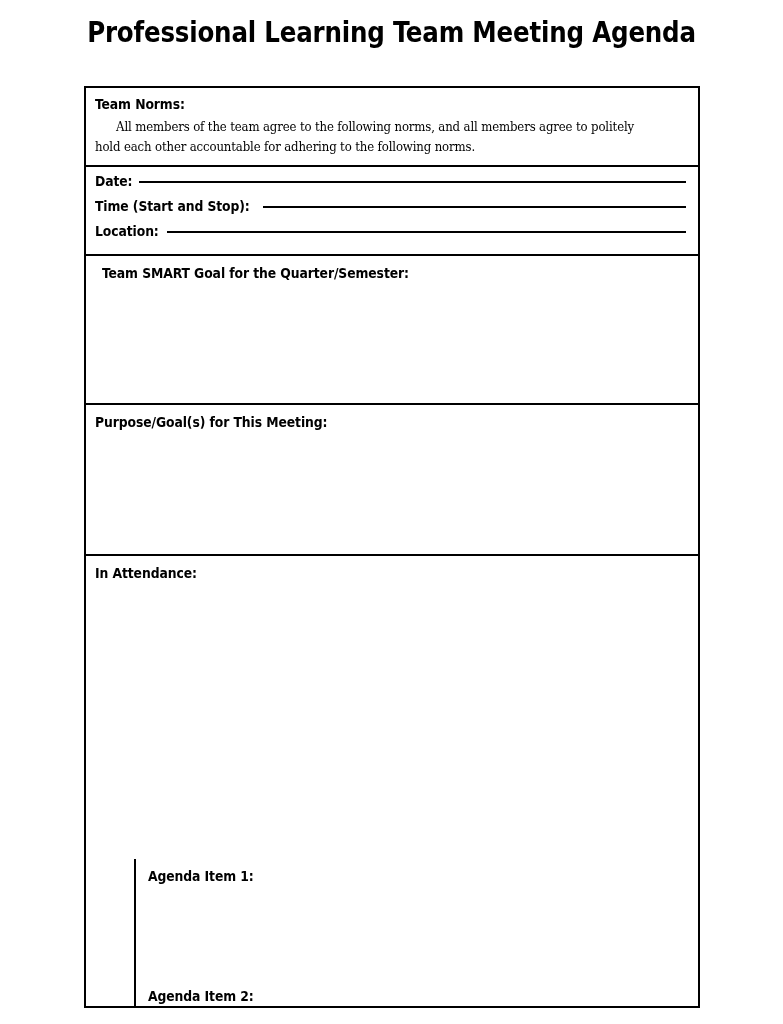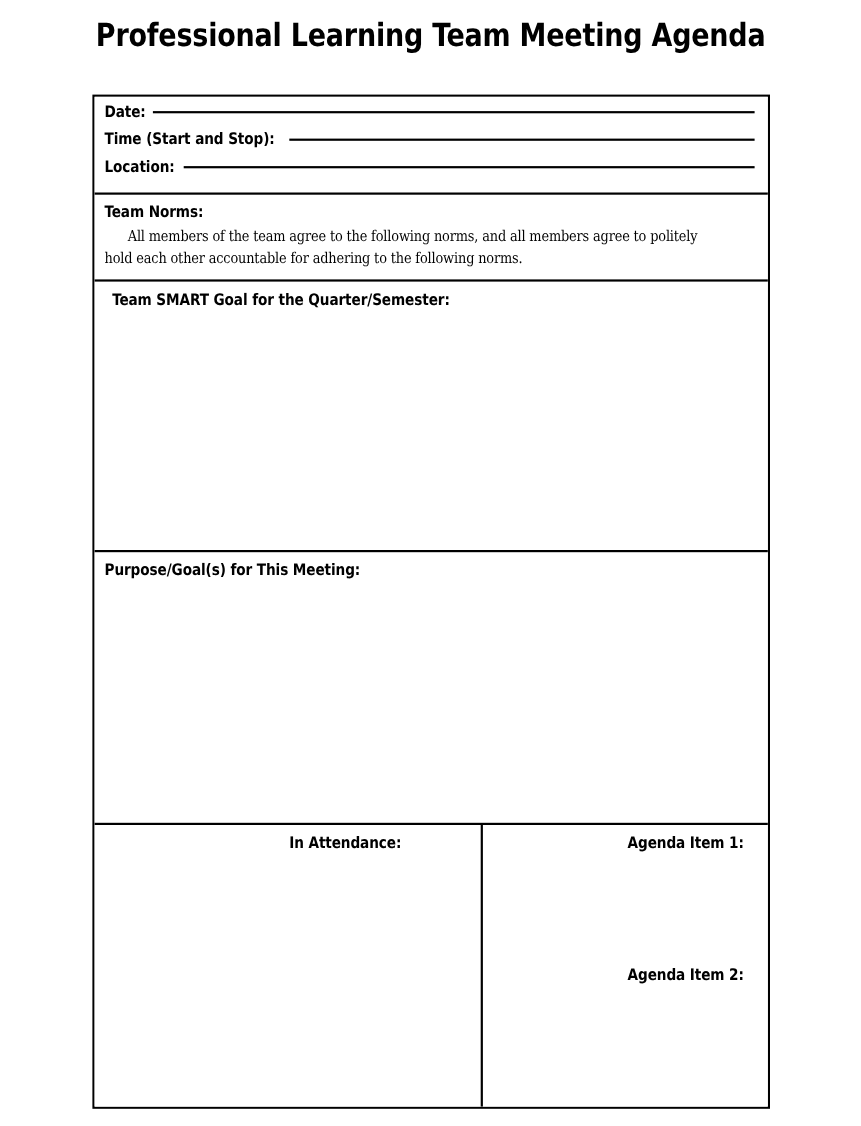--- a/index.html
+++ b/index.html
@@ -121,22 +121,21 @@
   }
   .purpose {
     height: 248px;
     padding: 8px 10px 1px 9px;
   }
 
   
   .bottom-row {
     flex: 1 1 auto;
     display: flex;
-    flex-direction: row;
-    text-align: right;
+    flex-direction: column;
   }
   .col-attendance {
     box-sizing: border-box;
     width: 303px;
     flex: 0 0 303px;
     padding: 8px 10px 0 9px;
   }
   .col-agenda {
     box-sizing: border-box;
     flex: 1 1 auto;
@@ -150,44 +149,44 @@
 </style>
 </head>
 <body>
 
 <div class="page">
 
   <div class="doc-title">Professional Learning Team Meeting Agenda</div>
 
   <div class="form-table">
 
+    <div class="section norms">
+      <div class="section-heading">Team Norms:</div>
+      <div class="norms-body">All members of the team agree to the following norms, and all members agree to politely hold each other accountable for adhering to the following norms.</div>
+    </div>
+
     <div class="section fields">
 
       <div class="field-row">
         <span class="field-label">Date:</span>
         <span class="field-rule"></span>
       </div>
 
       <div class="field-row">
         <span class="field-label">Time (Start and Stop):</span>
         <span class="field-rule"></span>
       </div>
 
       <div class="field-row">
         <span class="field-label">Location:</span>
         <span class="field-rule"></span>
       </div>
 
     </div>
 
-    <div class="section norms">
-      <div class="section-heading">Team Norms:</div>
-      <div class="norms-body">All members of the team agree to the following norms, and all members agree to politely hold each other accountable for adhering to the following norms.</div>
-    </div>
-
     <div class="section smart-goal">
       <div class="section-heading">Team SMART Goal for the Quarter/Semester:</div>
     </div>
 
     <div class="section purpose">
       <div class="section-heading">Purpose/Goal(s) for This Meeting:</div>
     </div>
 
     <div class="section bottom-row">
 

